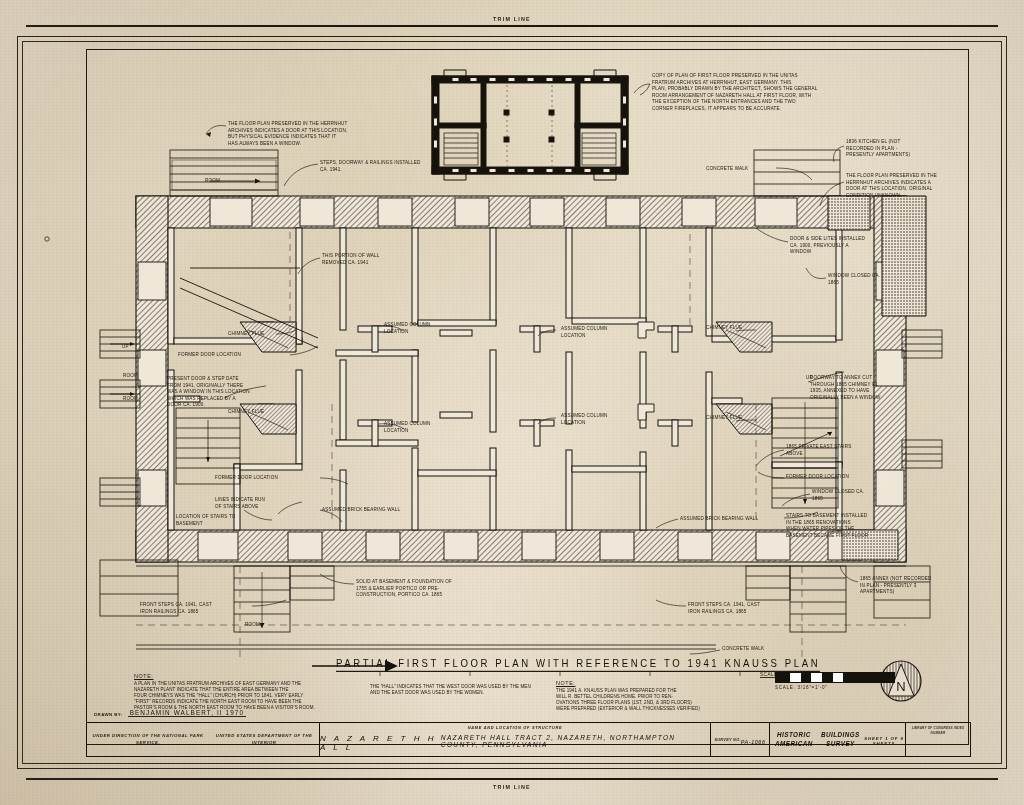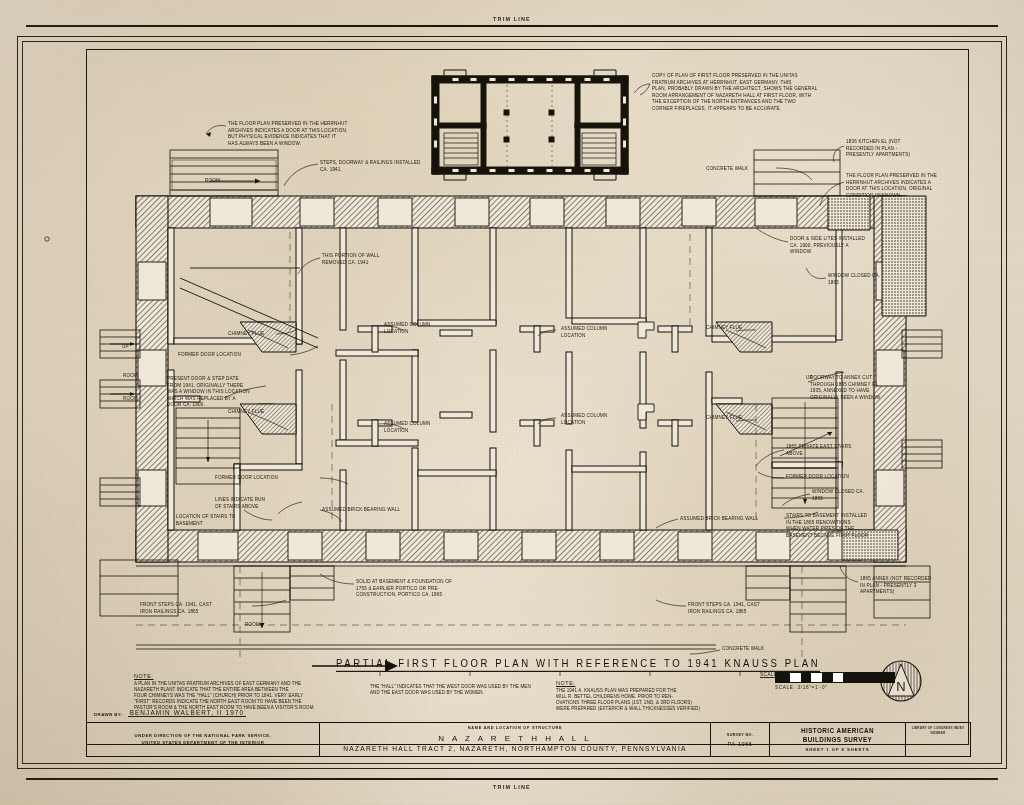--- a/index.html
+++ b/index.html
@@ -94,21 +94,21 @@
   .scalebar .bar i{display:block;height:100%;}
   .scalebar .lbl{font-size:4.6px;letter-spacing:.7px;margin-top:1.6px;color:#1d180f;}
 
   
   .drawnby{position:absolute;left:94px;top:709px;display:flex;align-items:flex-end;gap:5px;}
   .drawnby .cap{font-size:4.4px;font-weight:bold;letter-spacing:.4px;color:#241e14;}
   .drawnby .val{font-size:6.4px;letter-spacing:1.1px;color:#171208;border-bottom:.8px solid #2b2418;padding:0 2px;}
 
   
   .tblock{position:absolute;left:86px;top:722px;width:883px;height:33px;border:1.5px solid #15110b;display:flex;}
-  .tcell{border-right:1.3px solid #15110b;position:relative;display:flex;flex-direction:column;justify-content:center;}
+  .tcell{border-right:1.3px solid #15110b;position:relative;display:flex;flex-direction:row;justify-content:center;font-style:italic;}
   .tcell:last-child{border-right:none;}
   .tc-agency{width:232px;align-items:center;text-align:center;}
   .tc-agency .l1{font-size:4.3px;font-weight:bold;letter-spacing:.5px;color:#241e14;line-height:1.5;}
   .tc-name{width:390px;padding-left:0;align-items:center;}
   .tc-name .cap{position:absolute;top:2px;left:50%;transform:translateX(-50%);font-size:3.9px;font-weight:bold;letter-spacing:.7px;color:#241e14;}
   .tc-name .n1{font-size:8px;letter-spacing:3px;color:#14100a;margin-top:6px;}
   .tc-name .n2{font-size:6.6px;letter-spacing:1.3px;color:#14100a;margin-top:2px;}
   .tc-survey{width:58px;align-items:center;text-align:center;}
   .tc-survey .cap{font-size:3.8px;font-weight:bold;letter-spacing:.3px;color:#241e14;}
   .tc-survey .val{font-size:5.4px;letter-spacing:.6px;margin-top:4px;color:#14100a;}

